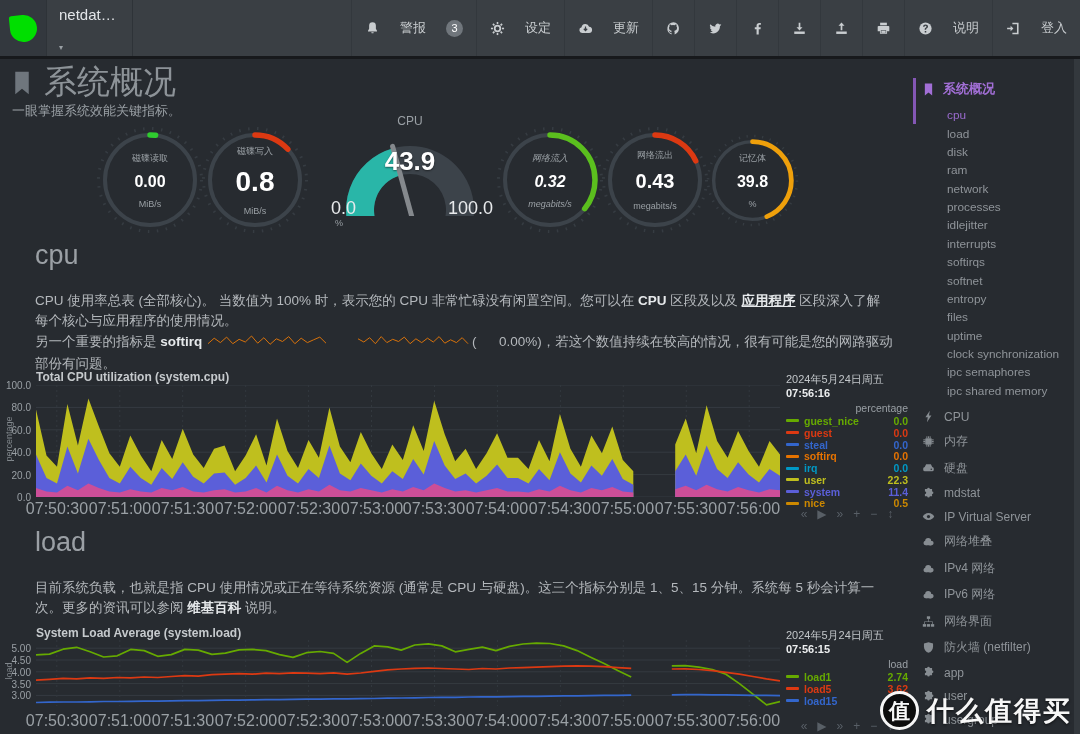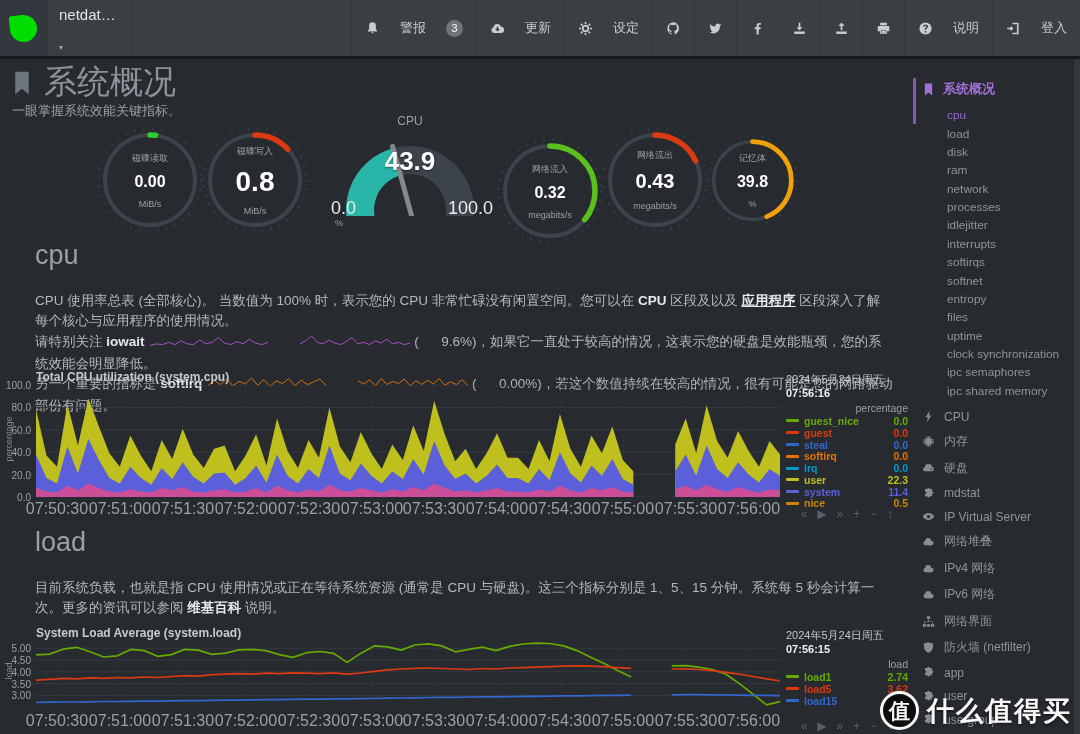--- a/index.html
+++ b/index.html
@@ -89,43 +89,43 @@
   <div class="nav-menu">
       <div class="nav-item">
         <svg width="15" height="15" viewBox="0 0 16 16" fill="currentColor">
           <path d="M8 1.2a3.6 3.6 0 0 0-3.6 3.6v3.4L3.2 10.4v.7h9.6v-.7L11.6 8.2V4.8A3.6 3.6 0 0 0 8 1.2zM6.7 11.9a1.3 1.3 0 0 0 2.6 0z"></path>
         </svg>
         <span>警报</span>
         <span class="nav-badge">3</span>
       </div>
       <div class="nav-item">
         <svg width="15" height="15" viewBox="0 0 16 16" fill="currentColor">
-          <path d="M4.3 12.8a3.1 3.1 0 0 1-.5-6.1 4.1 4.1 0 0 1 8-.7 3 3 0 0 1-.3 6.8z"></path>
-          <path d="M8 5.8v4.2M6.2 8.3 8 10.3l1.8-2" stroke="#3a3f44" stroke-width="1.3" fill="none"></path>
-        </svg>
-        <span>更新</span>
-      </div>
-      <div class="nav-item">
-        <svg width="15" height="15" viewBox="0 0 16 16" fill="currentColor">
           <circle cx="8" cy="8" r="3" fill="none" stroke="currentColor" stroke-width="1.9"></circle>
           <g stroke="currentColor" stroke-width="1.7">
             <line x1="8" y1="1" x2="8" y2="3.2"></line>
             <line x1="8" y1="12.8" x2="8" y2="15"></line>
             <line x1="1" y1="8" x2="3.2" y2="8"></line>
             <line x1="12.8" y1="8" x2="15" y2="8"></line>
             <line x1="3.1" y1="3.1" x2="4.7" y2="4.7"></line>
             <line x1="11.3" y1="11.3" x2="12.9" y2="12.9"></line>
             <line x1="3.1" y1="12.9" x2="4.7" y2="11.3"></line>
             <line x1="11.3" y1="4.7" x2="12.9" y2="3.1"></line>
           </g>
         </svg>
         <span>设定</span>
       </div>
       <div class="nav-item">
         <svg width="15" height="15" viewBox="0 0 16 16" fill="currentColor">
+          <path d="M4.3 12.8a3.1 3.1 0 0 1-.5-6.1 4.1 4.1 0 0 1 8-.7 3 3 0 0 1-.3 6.8z"></path>
+          <path d="M8 5.8v4.2M6.2 8.3 8 10.3l1.8-2" stroke="#3a3f44" stroke-width="1.3" fill="none"></path>
+        </svg>
+        <span>更新</span>
+      </div>
+      <div class="nav-item">
+        <svg width="15" height="15" viewBox="0 0 16 16" fill="currentColor">
           <path d="M8 1.3a6.7 6.7 0 0 0-2.1 13v-1.7c-1.9.4-2.3-.9-2.3-.9-.3-.8-.7-1-.7-1-.6-.4 0-.4 0-.4.7 0 1 .7 1 .7.6 1 1.6.7 2 .5 0-.4.2-.7.4-.9-1.5-.2-3.1-.8-3.1-3.3 0-.7.3-1.3.7-1.8-.1-.2-.3-.9 0-1.8 0 0 .6-.2 1.9.7a6.4 6.4 0 0 1 3.4 0c1.3-.9 1.9-.7 1.9-.7.3.9.1 1.6 0 1.8.4.5.7 1.1.7 1.8 0 2.5-1.6 3.1-3.1 3.3.2.2.5.6.5 1.2v2.5A6.7 6.7 0 0 0 8 1.3z"></path>
         </svg>
       </div>
       <div class="nav-item">
         <svg width="15" height="15" viewBox="0 0 16 16" fill="currentColor">
           <path d="M14.3 4.1c-.5.2-1 .4-1.5.4.5-.3 1-.8 1.2-1.4-.5.3-1.1.5-1.7.7a2.6 2.6 0 0 0-4.5 2.4A7.5 7.5 0 0 1 2.4 3.4a2.6 2.6 0 0 0 .8 3.5c-.4 0-.8-.1-1.2-.3 0 1.3.9 2.3 2.1 2.6-.4.1-.8.1-1.2 0 .3 1 1.3 1.8 2.4 1.8a5.3 5.3 0 0 1-3.9 1.1 7.4 7.4 0 0 0 4 1.2c4.8 0 7.5-4 7.3-7.6.5-.4 1-.9 1.6-1.6z"></path>
         </svg>
       </div>
       <div class="nav-item">
         <svg width="15" height="15" viewBox="0 0 16 16" fill="currentColor">
@@ -207,21 +207,21 @@
       <svg width="170" height="92" viewBox="0 0 170 92" style="position:absolute;top:14px;left:0">
       <path d="M32.6,122.7A64,64 0 1 1 137.4,122.7L114.5,106.6A36,36 0 1 0 55.5,106.6Z" fill="#3c434a"></path>
         <path d="M32.6,122.7A64,64 0 0 1 68.2,24.3L75.5,51.3A36,36 0 0 0 55.5,106.6Z" fill="#29b6a8"></path>
       <line x1="88.4" y1="98.5" x2="67.6" y2="22.3" stroke="#85898d" stroke-width="5" stroke-linecap="round"></line>
       </svg>
       <div class="bg-value">43.9</div>
       <div class="bg-min">0.0</div>
       <div class="bg-max">100.0</div>
       <div class="bg-units">%</div>
     </div>
-    <div class="gauge" style="left: 495px; top: 136px; width: 110px; height: 110px;">
+    <div class="gauge" style="left: 495px; top: 125px; width: 110px; height: 110px; font-style: italic;">
       <svg width="110" height="110" viewBox="0 0 110 110">
       <circle cx="55" cy="55" r="51.5" fill="none" stroke="#363c42" stroke-width="3" stroke-dasharray="1.5 7.55"></circle>
       <circle cx="55" cy="55" r="45" fill="none" stroke="#3c434a" stroke-width="4"></circle>
       <circle cx="55" cy="55" r="45" fill="none" stroke="#5bbf1e" stroke-width="5.5" pathLength="100" stroke-dasharray="36 64" stroke-dashoffset="25" stroke-linecap="round"></circle>
       </svg>
       <div class="ring-center">
         <div class="g-label">网络流入</div>
       <div class="g-value" style="font-size:16px">0.32</div>
       <div class="g-units">megabits/s</div>
       </div>
@@ -249,27 +249,20 @@
       <div class="g-value" style="font-size:16px">39.8</div>
       <div class="g-units">%</div>
       </div>
     </div>
   </div>
 
 <div class="section-h" id="h-cpu" style="top:240px">cpu</div>
 <div class="para" style="top:291px">
   <div class="pline">
     <span>CPU 使用率总表 (全部核心)。 当数值为 100% 时，表示您的 CPU 非常忙碌没有闲置空间。您可以在 </span><b class="lnk">CPU</b><span> 区段及以及 </span><b class="lnk u">应用程序</b><span> 区段深入了解每个核心与应用程序的使用情况。</span>
-  </div>
-  <div class="pline">
-    <span>请特别关注 </span><b>iowait</b>
-    <span class="spark" id="spark-iowait"><svg width="262" height="13" style="display:inline">
-          <polyline fill="none" stroke="#a84fc6" stroke-width="1" points="0.0,10.4 6.2,8.9 12.4,9.6 18.6,7.3 24.8,9.6 31.1,5.7 37.3,8.9 43.5,9.6 49.7,4.9 55.9,8.9 62.1,7.3 68.3,2.6 74.5,8.1 80.7,9.6 86.9,6.5 93.2,8.9 99.4,4.1 105.6,8.1 111.8,9.6 118.0,7.3"></polyline>
-          <polyline fill="none" stroke="#a84fc6" stroke-width="1" points="150.0,8.9 155.8,5.7 161.6,1.0 167.4,7.3 173.2,8.9 178.9,4.9 184.7,8.1 190.5,9.6 196.3,6.5 202.1,2.6 207.9,8.9 213.7,7.3 219.5,9.6 225.3,5.7 231.1,8.1 236.8,4.1 242.6,8.9 248.4,7.3 254.2,9.6 260.0,8.1"></polyline>
-        </svg></span><span class="pre">(      9.6%)</span><span>，如果它一直处于较高的情况，这表示您的硬盘是效能瓶颈，您的系统效能会明显降低。</span>
   </div>
   <div class="pline">
     <span>另一个重要的指标是 </span><b>softirq</b>
     <span class="spark" id="spark-softirq"><svg width="262" height="13" style="display:inline">
           <polyline fill="none" stroke="#d8720b" stroke-width="1" points="0.0,8.7 6.2,3.2 12.4,7.6 18.6,2.1 24.8,8.7 31.1,4.3 37.3,7.0 43.5,1.0 49.7,8.2 55.9,2.7 62.1,9.3 68.3,3.8 74.5,6.5 80.7,1.6 86.9,8.7 93.2,3.2 99.4,7.6 105.6,4.8 111.8,2.1 118.0,8.2"></polyline>
           <polyline fill="none" stroke="#d8720b" stroke-width="1" points="150.0,3.8 155.8,7.0 161.6,2.7 167.4,8.7 173.2,1.6 178.9,7.6 184.7,4.3 190.5,6.5 196.3,2.1 202.1,8.7 207.9,3.8 213.7,7.6 219.5,3.2 225.3,7.0 231.1,1.6 236.8,8.2 242.6,4.8 248.4,7.6 254.2,2.7 260.0,8.7"></polyline>
         </svg></span><span class="pre">(      0.00%)</span><span>，若这个数值持续在较高的情况，很有可能是您的网路驱动部份有问题。</span>
   </div>
 </div>
 

